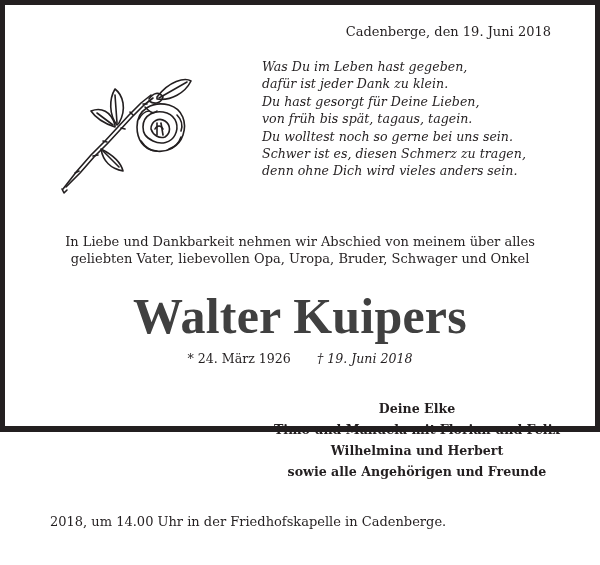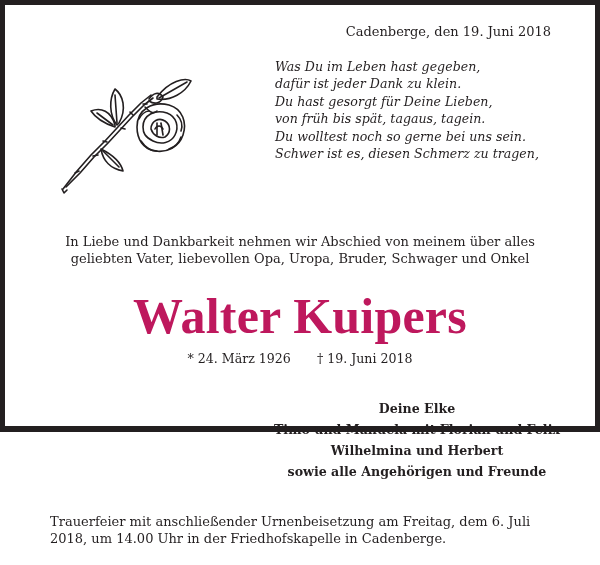--- a/index.html
+++ b/index.html
@@ -15,38 +15,38 @@
     }
     .serif { font-family: "DejaVu Serif", "Liberation Serif", serif; color: #231f20; }
     .date-line {
       position: absolute; right: 44px; top: 19px;
       font-size: 13px; letter-spacing: 0px; white-space: nowrap;
     }
     .rose {
       position: absolute; left: 52px; top: 66px; width: 136px; height: 130px;
     }
     .poem {
-      position: absolute; left: 270px; top: 53px;
+      position: absolute; left: 257px; top: 53px;
       font-size: 12.6px; line-height: 17.4px; font-style: italic; white-space: nowrap;
     }
     .intro {
       position: absolute; left: 0; right: 0; top: 228px; text-align: center;
       font-size: 13px; line-height: 17px; white-space: nowrap;
     }
     .name {
       position: absolute; left: 0; right: 0; top: 283px; text-align: center;
       font-family: "Liberation Serif", "DejaVu Serif", serif;
-      font-size: 50px; font-weight: bold; line-height: 56px; color: #be185d;
+      font-size: 50px; font-weight: bold; line-height: 56px; color: #404040;
       letter-spacing: 0.2px;
     }
     .dates {
       position: absolute; left: 0; right: 0; top: 346px; text-align: center;
       font-size: 12.6px; white-space: nowrap;
     }
-    .dates span + span { margin-left: 26px; }
+    .dates span + span { margin-left: 26px; font-style: italic; }
     .mourners {
       position: absolute; left: 269px; top: 393px;
       font-size: 12.6px; line-height: 21px; font-weight: bold; white-space: nowrap; text-align: center;
     }
     .funeral {
       position: absolute; left: 45px; top: 508px;
       font-size: 13px; line-height: 17px; white-space: nowrap;
     }
   </style>
 </head>
@@ -98,20 +98,21 @@
     </g>
   </svg>
 
   <div class="poem serif">
     <div>Was Du im Leben hast gegeben,</div>
     <div>dafür ist jeder Dank zu klein.</div>
     <div>Du hast gesorgt für Deine Lieben,</div>
     <div>von früh bis spät, tagaus, tagein.</div>
     <div>Du wolltest noch so gerne bei uns sein.</div>
     <div>Schwer ist es, diesen Schmerz zu tragen,</div>
+    <div>denn ohne Dich wird vieles anders sein.</div>
   </div>
 
   <div class="intro serif">
     <div>In Liebe und Dankbarkeit nehmen wir Abschied von meinem über alles</div>
     <div>geliebten Vater, liebevollen Opa, Uropa, Bruder, Schwager und Onkel</div>
   </div>
 
   <div class="name">Walter Kuipers</div>
 
   <div class="dates serif">
@@ -119,17 +120,16 @@
   </div>
 
   <div class="mourners serif">
     <div>Deine Elke</div>
     <div>Timo und Manuela mit Florian und Felix</div>
     <div>Wilhelmina und Herbert</div>
     <div>sowie alle Angehörigen und Freunde</div>
   </div>
 
   <div class="funeral serif">
-    <div>Trauerfeier mit anschließender Urnenbeisetzung am Freitag, dem 6. Juli</div>
     <div>2018, um 14.00 Uhr in der Friedhofskapelle in Cadenberge.</div>
   </div>
 
 </div>
 
 </body></html>

